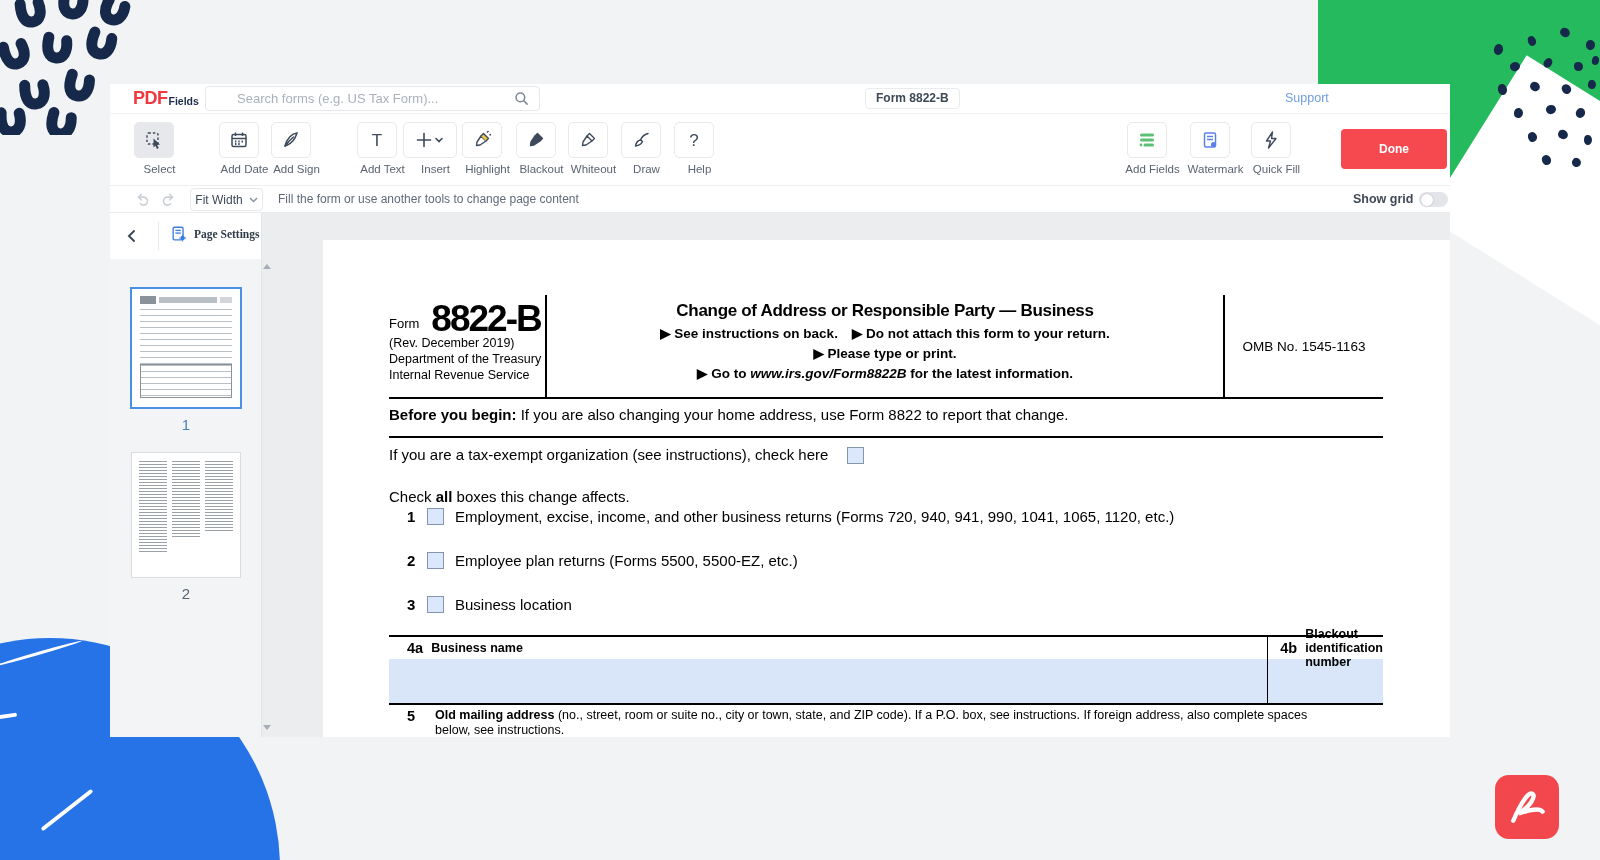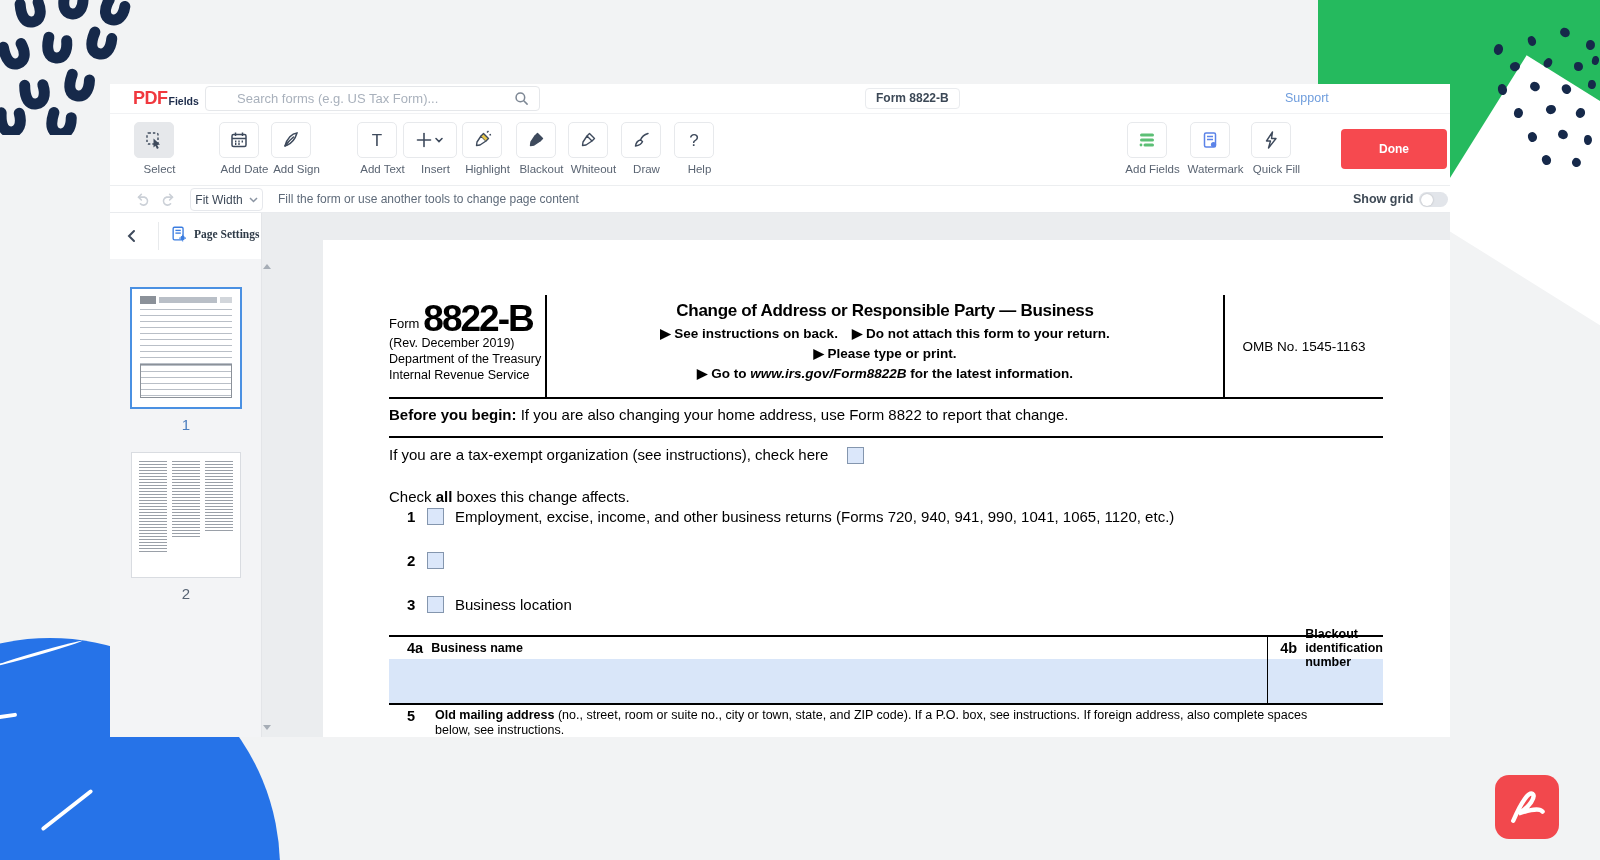--- a/index.html
+++ b/index.html
@@ -127,21 +127,21 @@
   #doc-page {
     position:absolute; left:61px; top:27px; width:1127px; height:497px;
     background:#fff; color:#000;
   }
   .irs { font-family:"Liberation Sans", sans-serif; }
   #form-header {
     position:absolute; left:66px; top:55px; width:994px; height:104px;
     display:flex; border-bottom:2.5px solid #000;
   }
   #fh-left { width:156px; padding-top:8px; }
-  #fh-left .row1 { display:flex; align-items:flex-end; gap:4px; }
+  #fh-left .row1 { display:flex; align-items:flex-end; gap:12px; }
   #fh-left .form-word { font-size:13px; padding-bottom:4px; }
   #fh-left .form-number { font-size:37px; font-weight:800; letter-spacing:-2px; line-height:32px; }
   #fh-left .small { font-size:12.5px; line-height:15px; margin-top:1px; }
   #fh-center { flex:1; border-left:2px solid #000; border-right:2px solid #000; padding:2px 8px 0; text-align:center; }
   #fh-center .title { font-size:17px; font-weight:800; letter-spacing:-0.3px; margin-top:4px; }
   #fh-center .sub { font-size:13.5px; font-weight:700; margin-top:4px; }
   #fh-center .sub .gap { display:inline-block; width:14px; }
   #fh-center .url { font-style:italic; }
   #fh-right { width:158px; display:flex; align-items:center; justify-content:center; font-size:13.5px; }
   .form-line { position:absolute; left:66px; width:994px; font-size:15px; }
@@ -480,20 +480,21 @@
         </div>
 
         <div class="check-item" style="top:268px">
           <span class="num">1</span>
           <span class="checkbox"></span>
           <span class="txt">Employment, excise, income, and other business returns (Forms 720, 940, 941, 990, 1041, 1065, 1120, etc.)</span>
         </div>
         <div class="check-item" style="top:312px">
           <span class="num">2</span>
           <span class="checkbox"></span>
+          <span class="txt">Employee plan returns (Forms 5500, 5500-EZ, etc.)</span>
         </div>
         <div class="check-item" style="top:356px">
           <span class="num">3</span>
           <span class="checkbox"></span>
           <span class="txt">Business location</span>
         </div>
 
         <div id="table-4">
           <div id="t4-left">
             <div class="t4-label">

